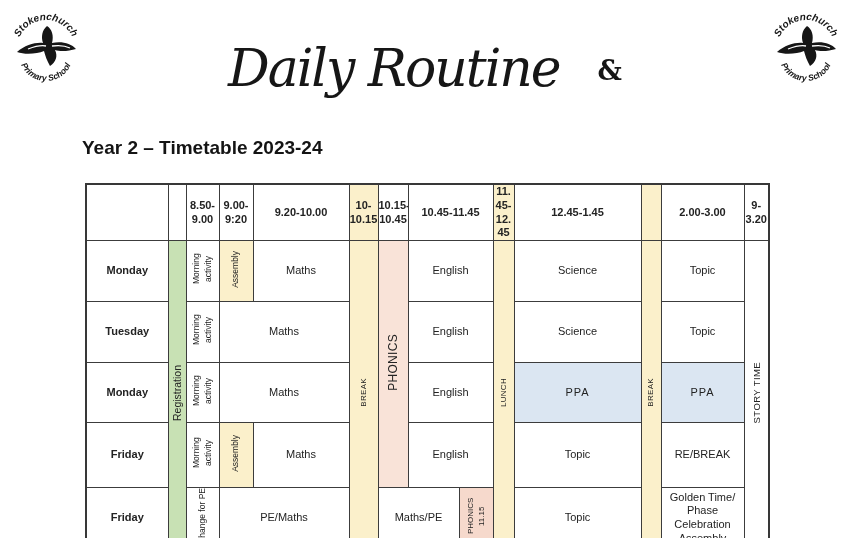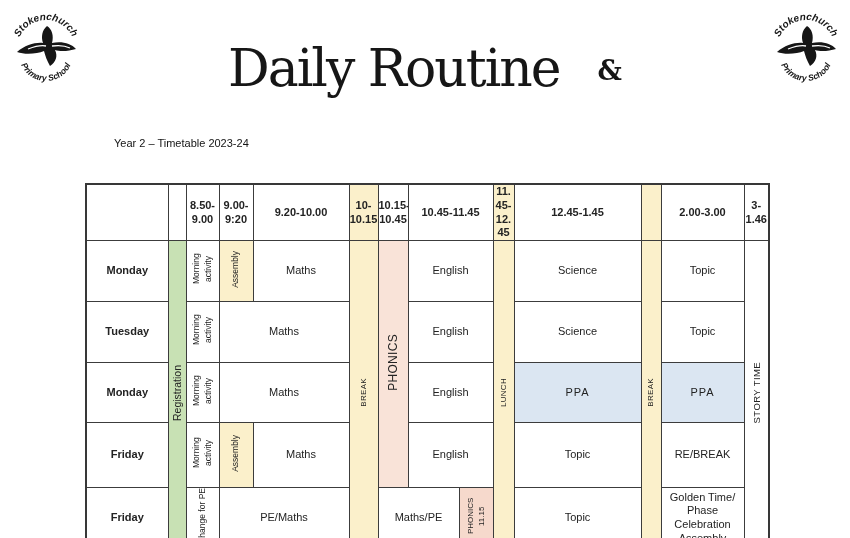--- a/index.html
+++ b/index.html
@@ -13,27 +13,27 @@
   .logo { position:absolute; top:5px; width:76px; height:80px; }
   .logo-left  { left:8px; }
   .logo-right { right:6px; }
 
   .title-row {
     position:absolute; left:90px; right:90px; top:10px; height:115px;
     display:flex; align-items:center; justify-content:center; gap:38px;
     color:#161616;
   }
   .script {
-    font-family:"DejaVu Serif", serif; font-weight:500;
+    font-family:"DejaVu Serif", serif; font-style:italic; font-weight:500;
     font-size:52px; letter-spacing:-2px; white-space:nowrap;
   }
   .amp { font-family:"DejaVu Serif", serif; font-size:27px; font-weight:600; padding-top:6px; }
 
   .subtitle {
-    position:absolute; left:114px; top:137px; font-size:11px; font-weight:400; color:#141414;
+    position:absolute; left:82px; top:137px; font-size:19px; font-weight:700; color:#141414;
   }
 
   
   table.tt {
     position:absolute; left:85px; top:183px; width:683px;
     border-collapse:collapse; table-layout:fixed;
     border:2px solid #383838;
   }
   table.tt td {
     border:1px solid #3c3c3c; background:#fff; color:#232323;
@@ -133,21 +133,21 @@
       <td class="th">8.50-9.00</td>
       <td class="th">9.00-9:20</td>
       <td class="th">9.20-10.00</td>
       <td class="th bg-yellow">10-10.15</td>
       <td class="th">10.15-10.45</td>
       <td class="th" colspan="2">10.45-11.45</td>
       <td class="th bg-yellow bkall">11.45-12.45</td>
       <td class="th">12.45-1.45</td>
       <td class="bg-yellow"></td>
       <td class="th">2.00-3.00</td>
-      <td class="th">3-1.46</td>
+      <td class="th">9-3.20</td>
     </tr>
 
     <tr style="height:54px">
       <td class="day-cell">Monday</td>
       <td rowspan="5" class="bg-green"><span class="v v-reg">Registration</span></td>
       <td><span class="v v2 v-small">Morning activity</span></td>
       <td class="bg-yellow"><span class="v v-small">Assembly</span></td>
       <td>Maths</td>
       <td rowspan="5" class="bg-yellow"><span class="v v-band">BREAK</span></td>
       <td rowspan="4" class="bg-pink"><span class="v v-phon">PHONICS</span></td>

